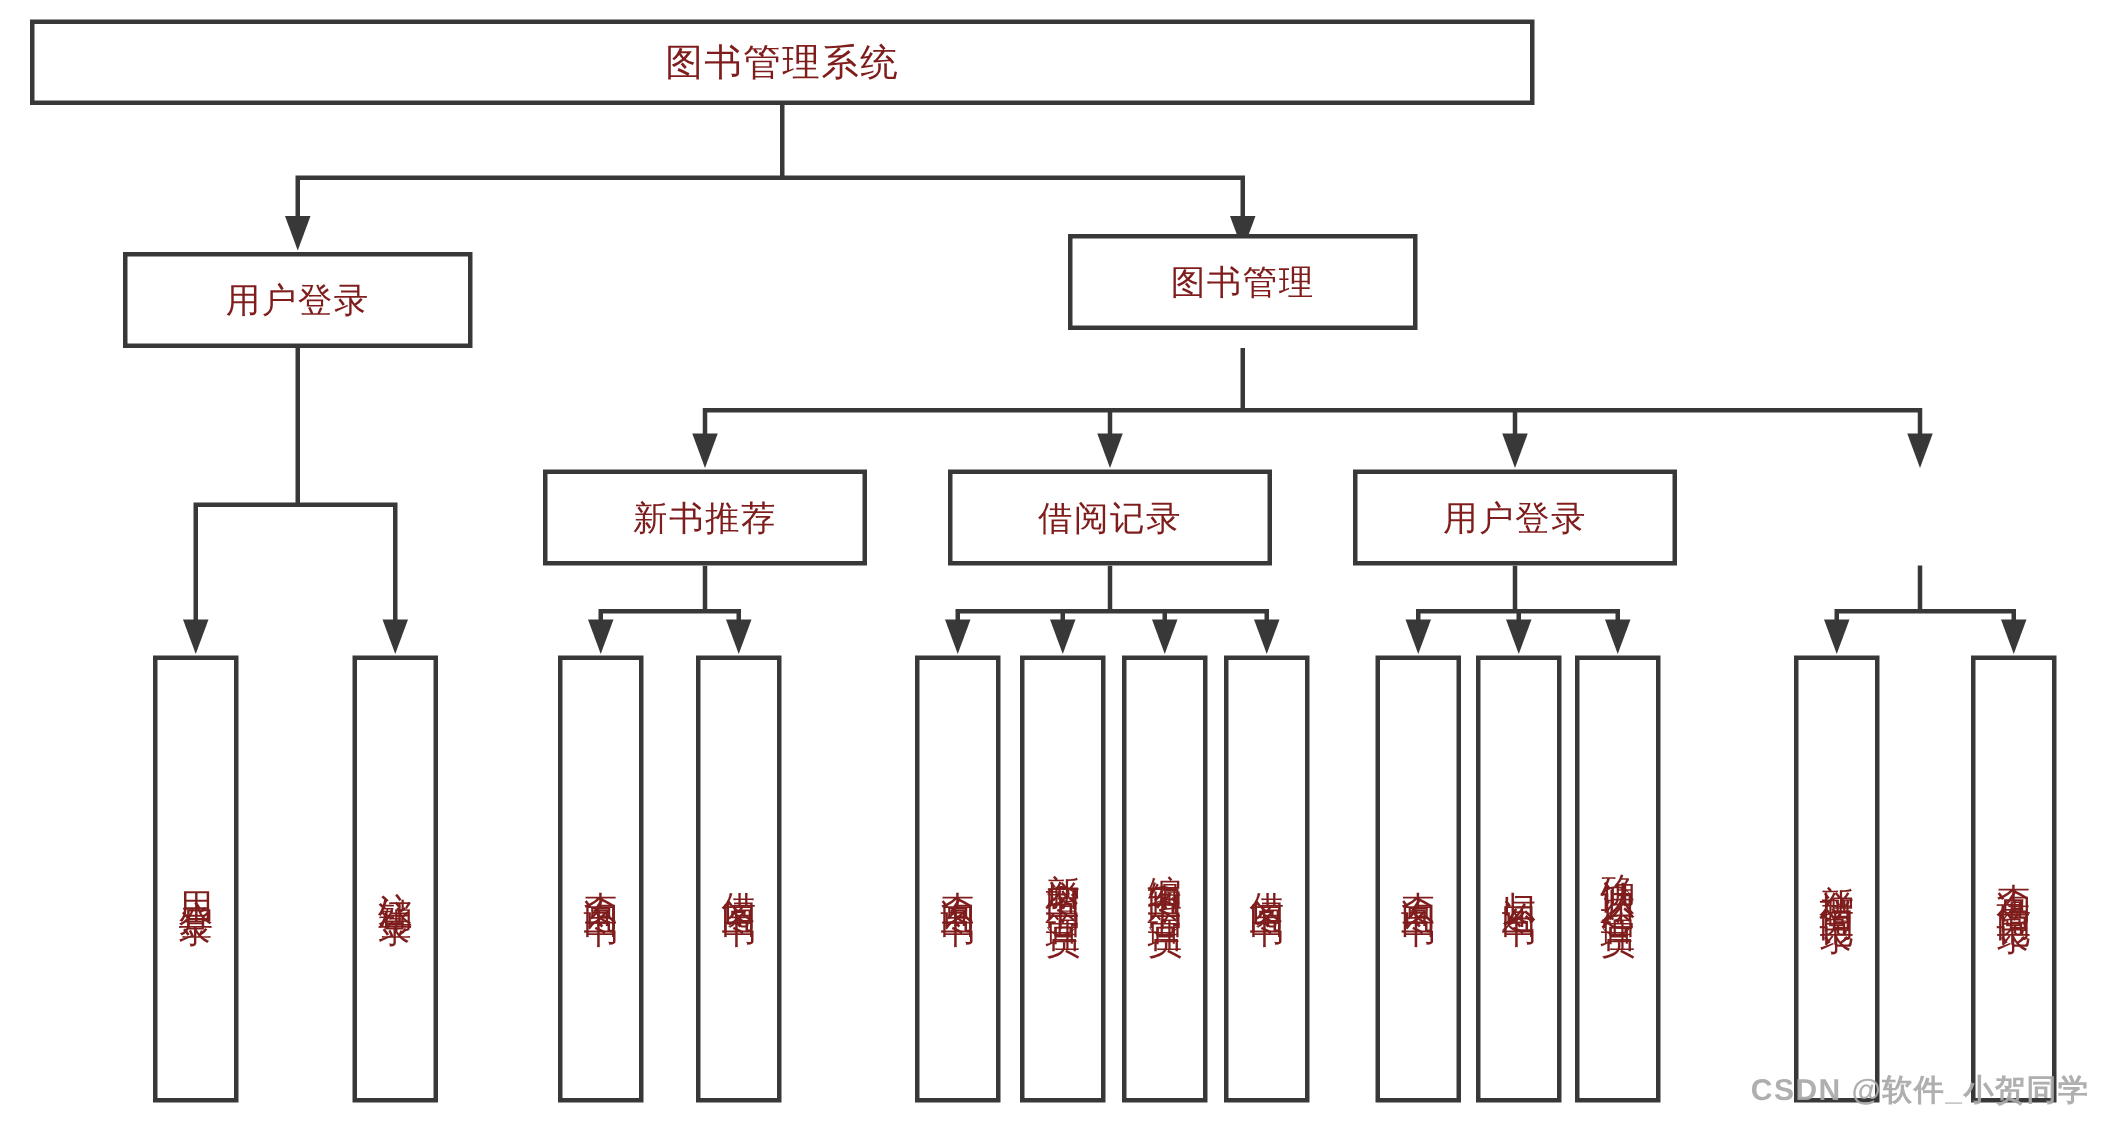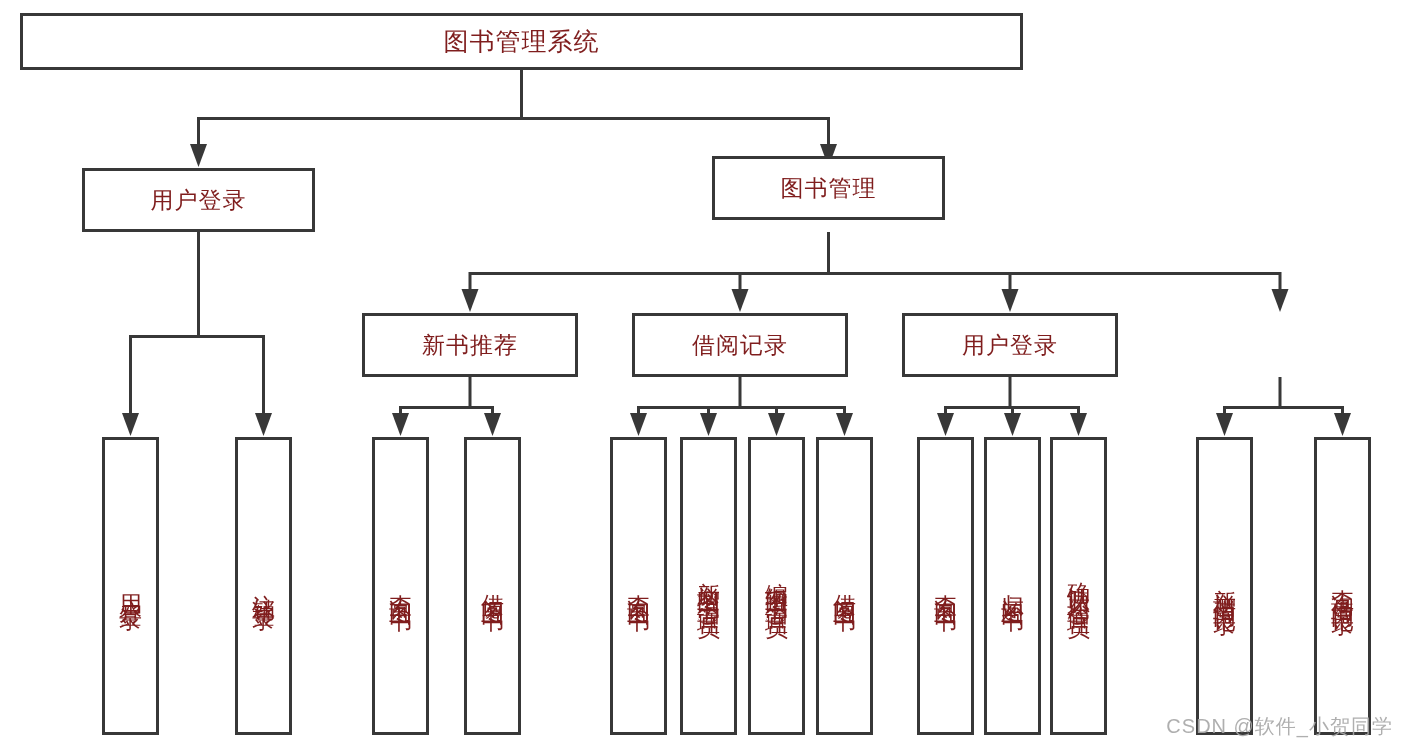--- a/index.html
+++ b/index.html
@@ -49,20 +49,21 @@
     white-space: nowrap;
   }
   .watermark {
     position: absolute;
     right: 12px;
     bottom: 7px;
     font-size: 20px;
     letter-spacing: 1px;
     color: rgba(168, 168, 168, 0.92);
     white-space: nowrap;
+    font-weight: bold;
   }
 </style>
 </head>
 <body>
 
 <div class="canvas">
 
   <svg class="connector-layer" width="1405" height="747" viewBox="0 0 1405 747" xmlns="http://www.w3.org/2000/svg">
     <g stroke="#383838" stroke-width="3" fill="none">
       <path d="M521.5 70 V118.5

